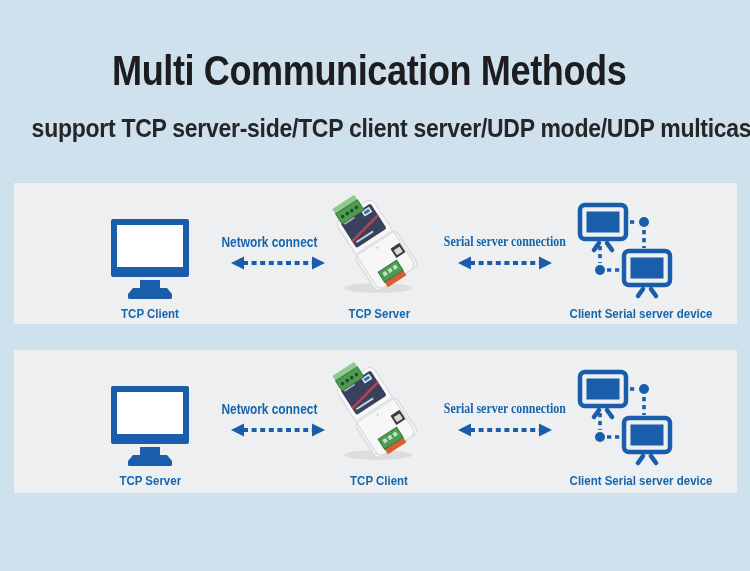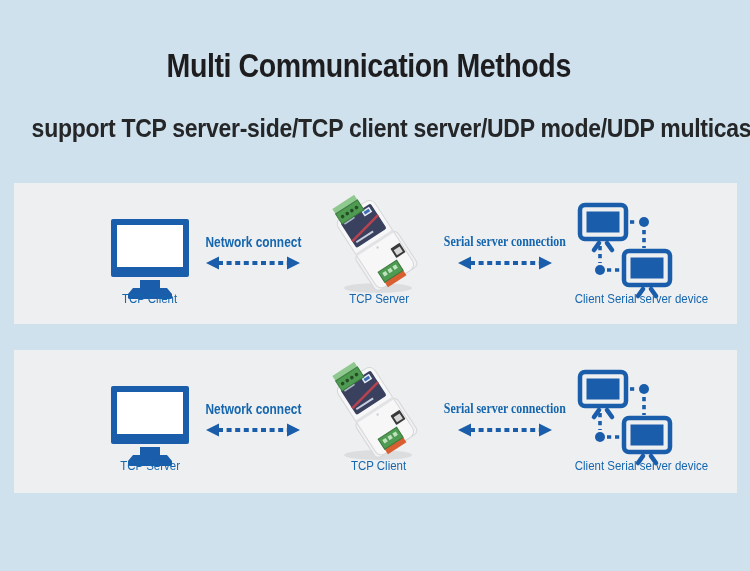--- a/index.html
+++ b/index.html
@@ -4,47 +4,47 @@
 <style>
   :root{
     --bg:#d0e1ee; --panel-bg:#eeeff0; --accent-blue:#1a5dab;
     --text-blue:#1566ae; --title-color:#1d1d1f;
   }
   html,body{margin:0;padding:0;}
   body{font-family:"Liberation Sans", sans-serif; background:#fff;}
   .stage{position:relative;width:750px;height:571px;background:var(--bg);overflow:hidden;}
 
   .title{position:absolute;top:46px;left:0;right:12px;margin:0;text-align:center;
-         font-size:34px;font-weight:bold;color:var(--title-color);white-space:nowrap;}
+         font-size:43px;font-weight:bold;color:var(--title-color);white-space:nowrap;}
   .title span{display:inline-block;transform:scaleX(.84);transform-origin:center;letter-spacing:-0.5px;}
 
   .subtitle{position:absolute;top:114px;left:0;right:0;text-align:center;
             font-size:25px;font-weight:bold;color:#242628;white-space:nowrap;}
   .subtitle span{display:inline-block;transform:scaleX(.92);transform-origin:center;letter-spacing:-0.3px;}
 
   .panel{position:absolute;left:14px;width:723px;background:var(--panel-bg);}
   .p1{top:183px;height:141px;}
   .p2{top:350px;height:143px;}
 
   .icon-computer{position:absolute;left:96px;top:35px;}
   .icon-device{position:absolute;left:314px;top:12px;}
   .icon-net{position:absolute;left:558px;top:19px;}
 
-  .lbl{position:absolute;top:108px;font-size:13.5px;font-weight:normal;color:var(--text-blue);
+  .lbl{position:absolute;top:123px;font-size:13.5px;font-weight:bold;color:var(--text-blue);
        text-align:center;white-space:nowrap;}
   .lbl span{display:inline-block;transform:scaleX(.85);transform-origin:center;}
   .lbl-left{left:46px;width:180px;}
   .lbl-dev{left:295px;width:140px;}
   .lbl-right{left:522px;width:210px;}
 
   .link{position:absolute;top:51px;text-align:center;}
   .link .txt{display:block;font-size:14px;font-weight:bold;color:var(--text-blue);white-space:nowrap;}
   .link .txt span{display:inline-block;transform:scaleX(.85);transform-origin:center;}
   .link svg{margin-top:5px;}
-  .link1{left:174px;width:130px;}
+  .link1{left:182px;width:130px;text-align:right;}
   .link2{left:398px;width:185px;font-family:Liberation Serif, serif;}
 
   .f-blue{fill:var(--accent-blue);}
   .s-blue{stroke:var(--accent-blue);fill:none;}
   .dashline{stroke-dasharray:5 3.6;stroke-width:4;}
   .dashline2{stroke-dasharray:4.2 3.8;stroke-width:3.6;}
   .legs{stroke-width:4.6;stroke-linecap:round;}
 </style>
 </head>
 <body>

